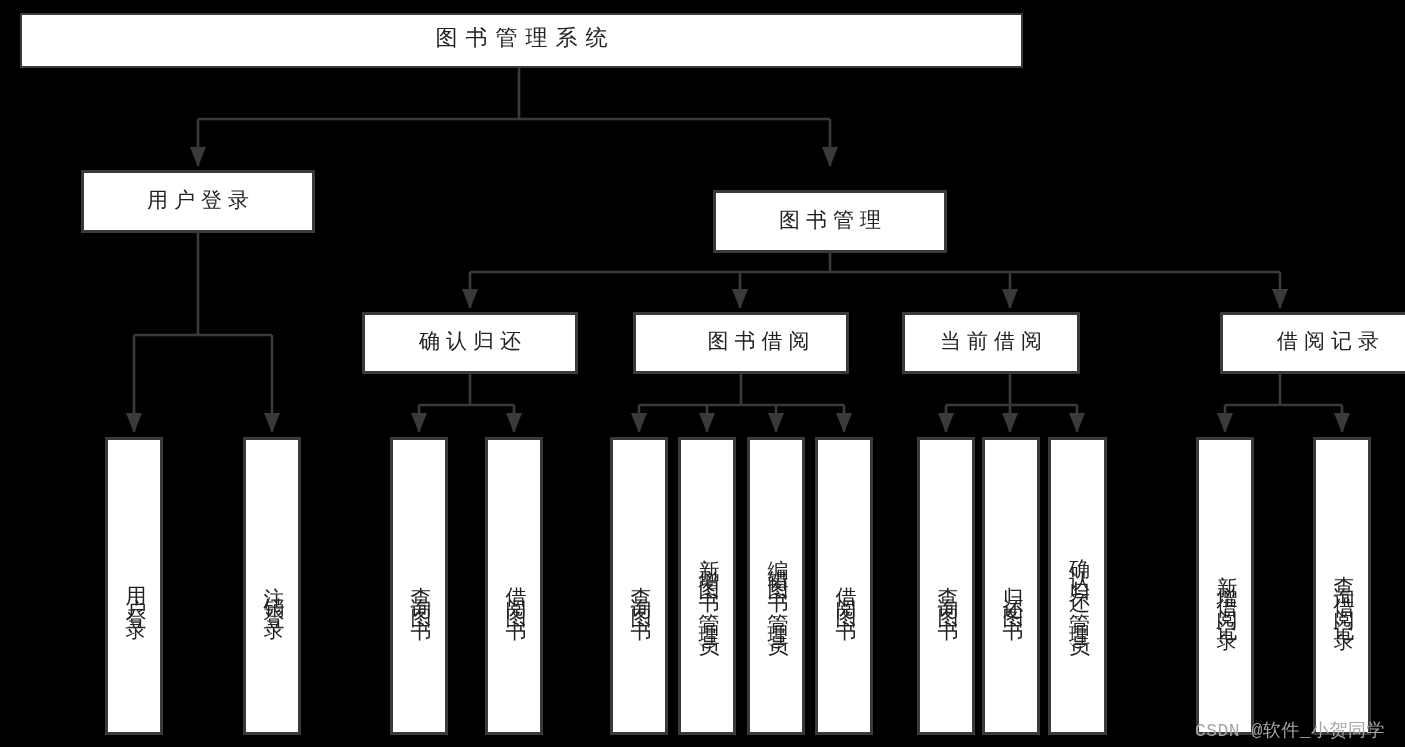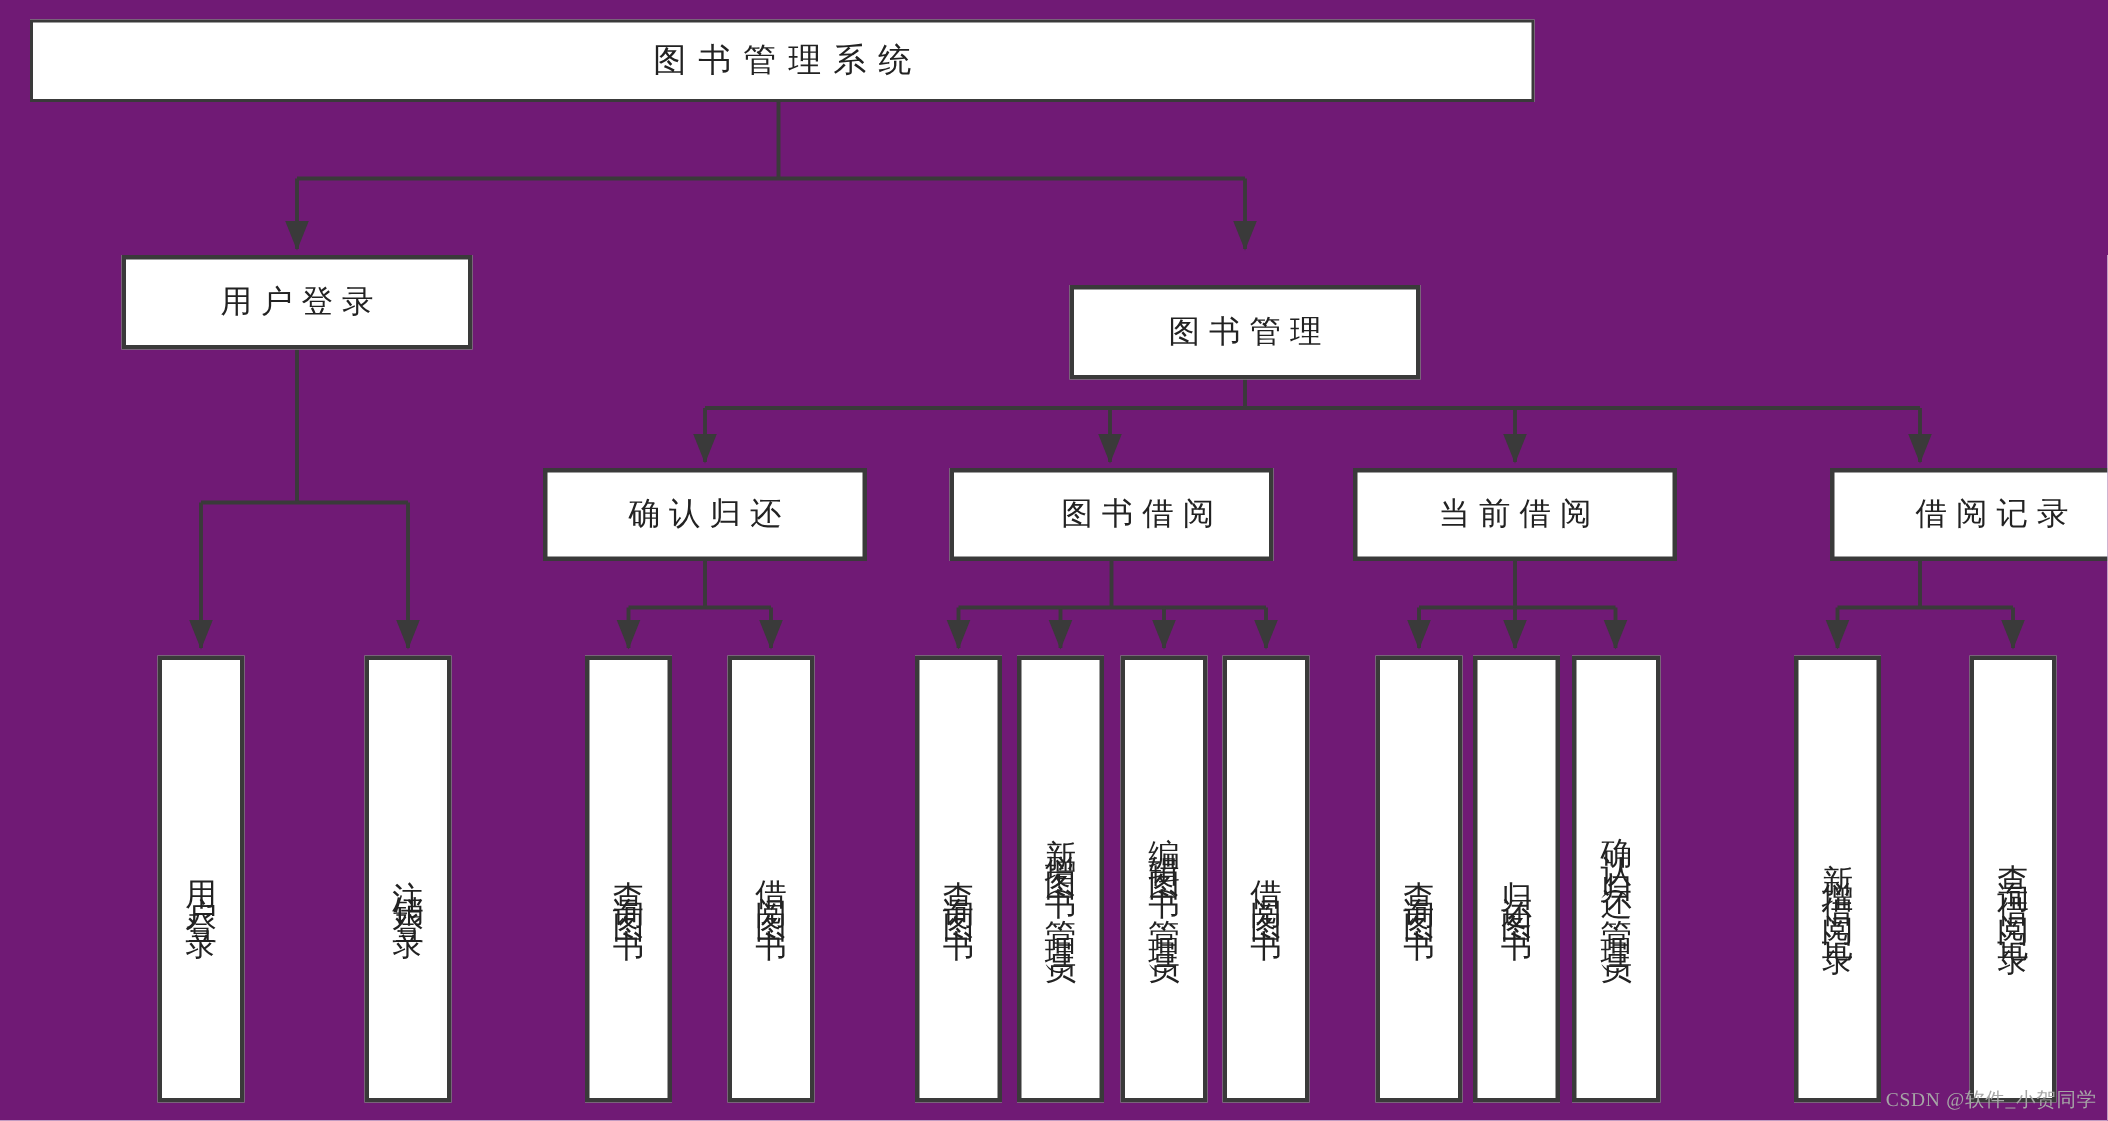--- a/index.html
+++ b/index.html
@@ -1,36 +1,36 @@
 <!DOCTYPE html>
 <html><head>
 <meta charset="utf-8">
 <style>
   html,body{margin:0;padding:0;background:#ffffff;}
   .stage{
-    position:relative;width:1405px;height:747px;background:#701a75;
-    font-family:Liberation Serif, serif;overflow:hidden;
+    position:relative;width:1405px;height:747px;background:#000000;
+    font-family:Liberation Mono, monospace;overflow:hidden;
   }
   .connectors{position:absolute;left:0;top:0;width:1405px;height:747px;}
   .ln{stroke:#3a3a3a;stroke-width:2.6;fill:none;}
   .box{
     position:absolute;background:#ffffff;border:3px solid #3a3a3a;
     display:flex;align-items:center;justify-content:center;
     box-sizing:border-box;color:#222222;
   }
   .box.root{border-width:2.5px;}
   .htext{font-size:21px;letter-spacing:6px;margin-right:-6px;white-space:nowrap;line-height:1.2;}
   .root .htext{font-size:22px;letter-spacing:8px;margin-right:-8px;}
   .vtext{
     writing-mode:vertical-rl;text-orientation:mixed;
     font-size:21px;letter-spacing:11px;margin-bottom:-11px;line-height:1.15;
   }
   .watermark{
-    position:absolute;right:7px;bottom:5px;
-    font-size:13px;color:#a6a6a6;letter-spacing:0.5px;white-space:nowrap;
+    position:absolute;right:20px;bottom:5px;
+    font-size:18px;color:#a6a6a6;letter-spacing:0.5px;white-space:nowrap;
   }
 </style>
 </head>
 <body>
 
 <div class="stage">
 
   <svg class="connectors" viewBox="0 0 1405 747" xmlns="http://www.w3.org/2000/svg">
     <defs>
       <marker id="arw" markerUnits="userSpaceOnUse" markerWidth="22" markerHeight="18" refX="19" refY="8" orient="auto">
@@ -82,21 +82,21 @@
   <div class="box" style="left:713px;top:170px;width:234px;height:63px;margin-top:20px;">
     <span class="htext">图书管理</span>
   </div>
 
   <div class="box" style="left:362px;top:312px;width:216px;height:62px;">
     <span class="htext">确认归还</span>
   </div>
   <div class="box" style="left:633px;top:312px;width:216px;height:62px;padding-left:35px;">
     <span class="htext">图书借阅</span>
   </div>
-  <div class="box" style="left:902px;top:312px;width:216px;height:62px;">
+  <div class="box" style="left:902px;top:312px;width:178px;height:62px;">
     <span class="htext">当前借阅</span>
   </div>
   <div class="box" style="left:1220px;top:312px;width:216px;height:62px;">
     <span class="htext">借阅记录</span>
   </div>
 
   <div class="box" style="left:105px;top:437px;width:58px;height:298px;">
     <span class="vtext">用户登录</span>
   </div>
   <div class="box" style="left:243px;top:437px;width:58px;height:298px;">

